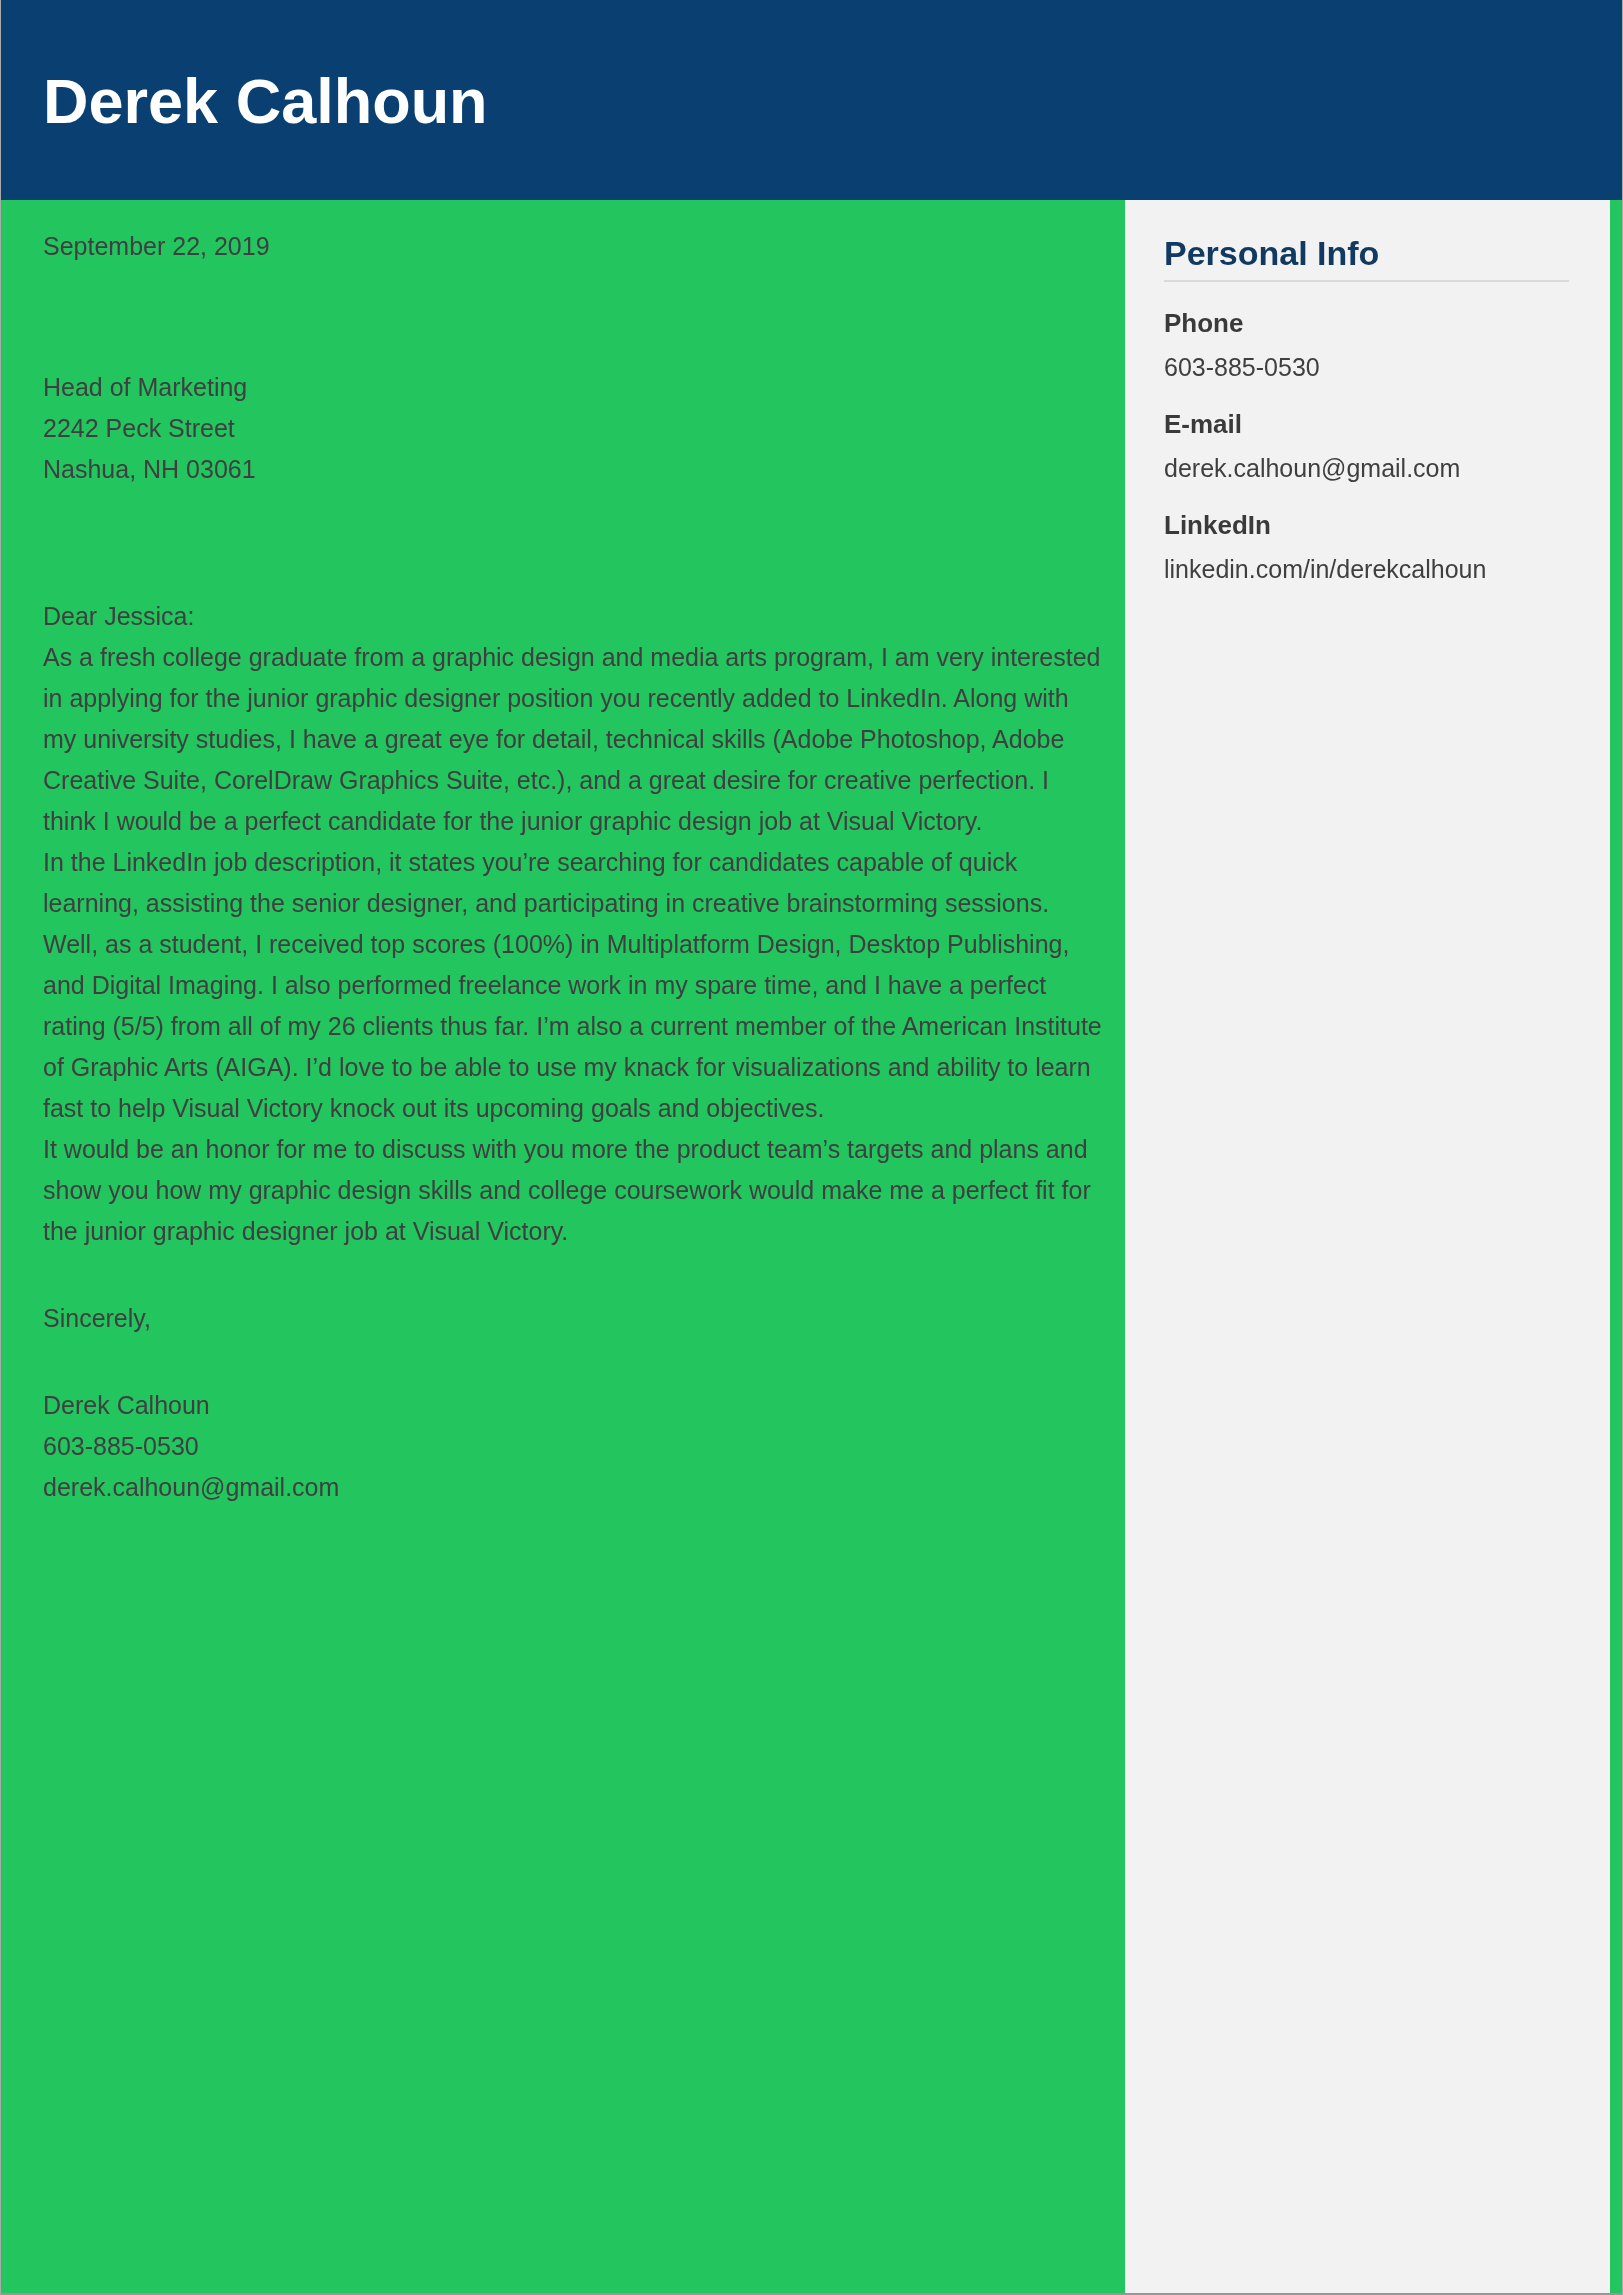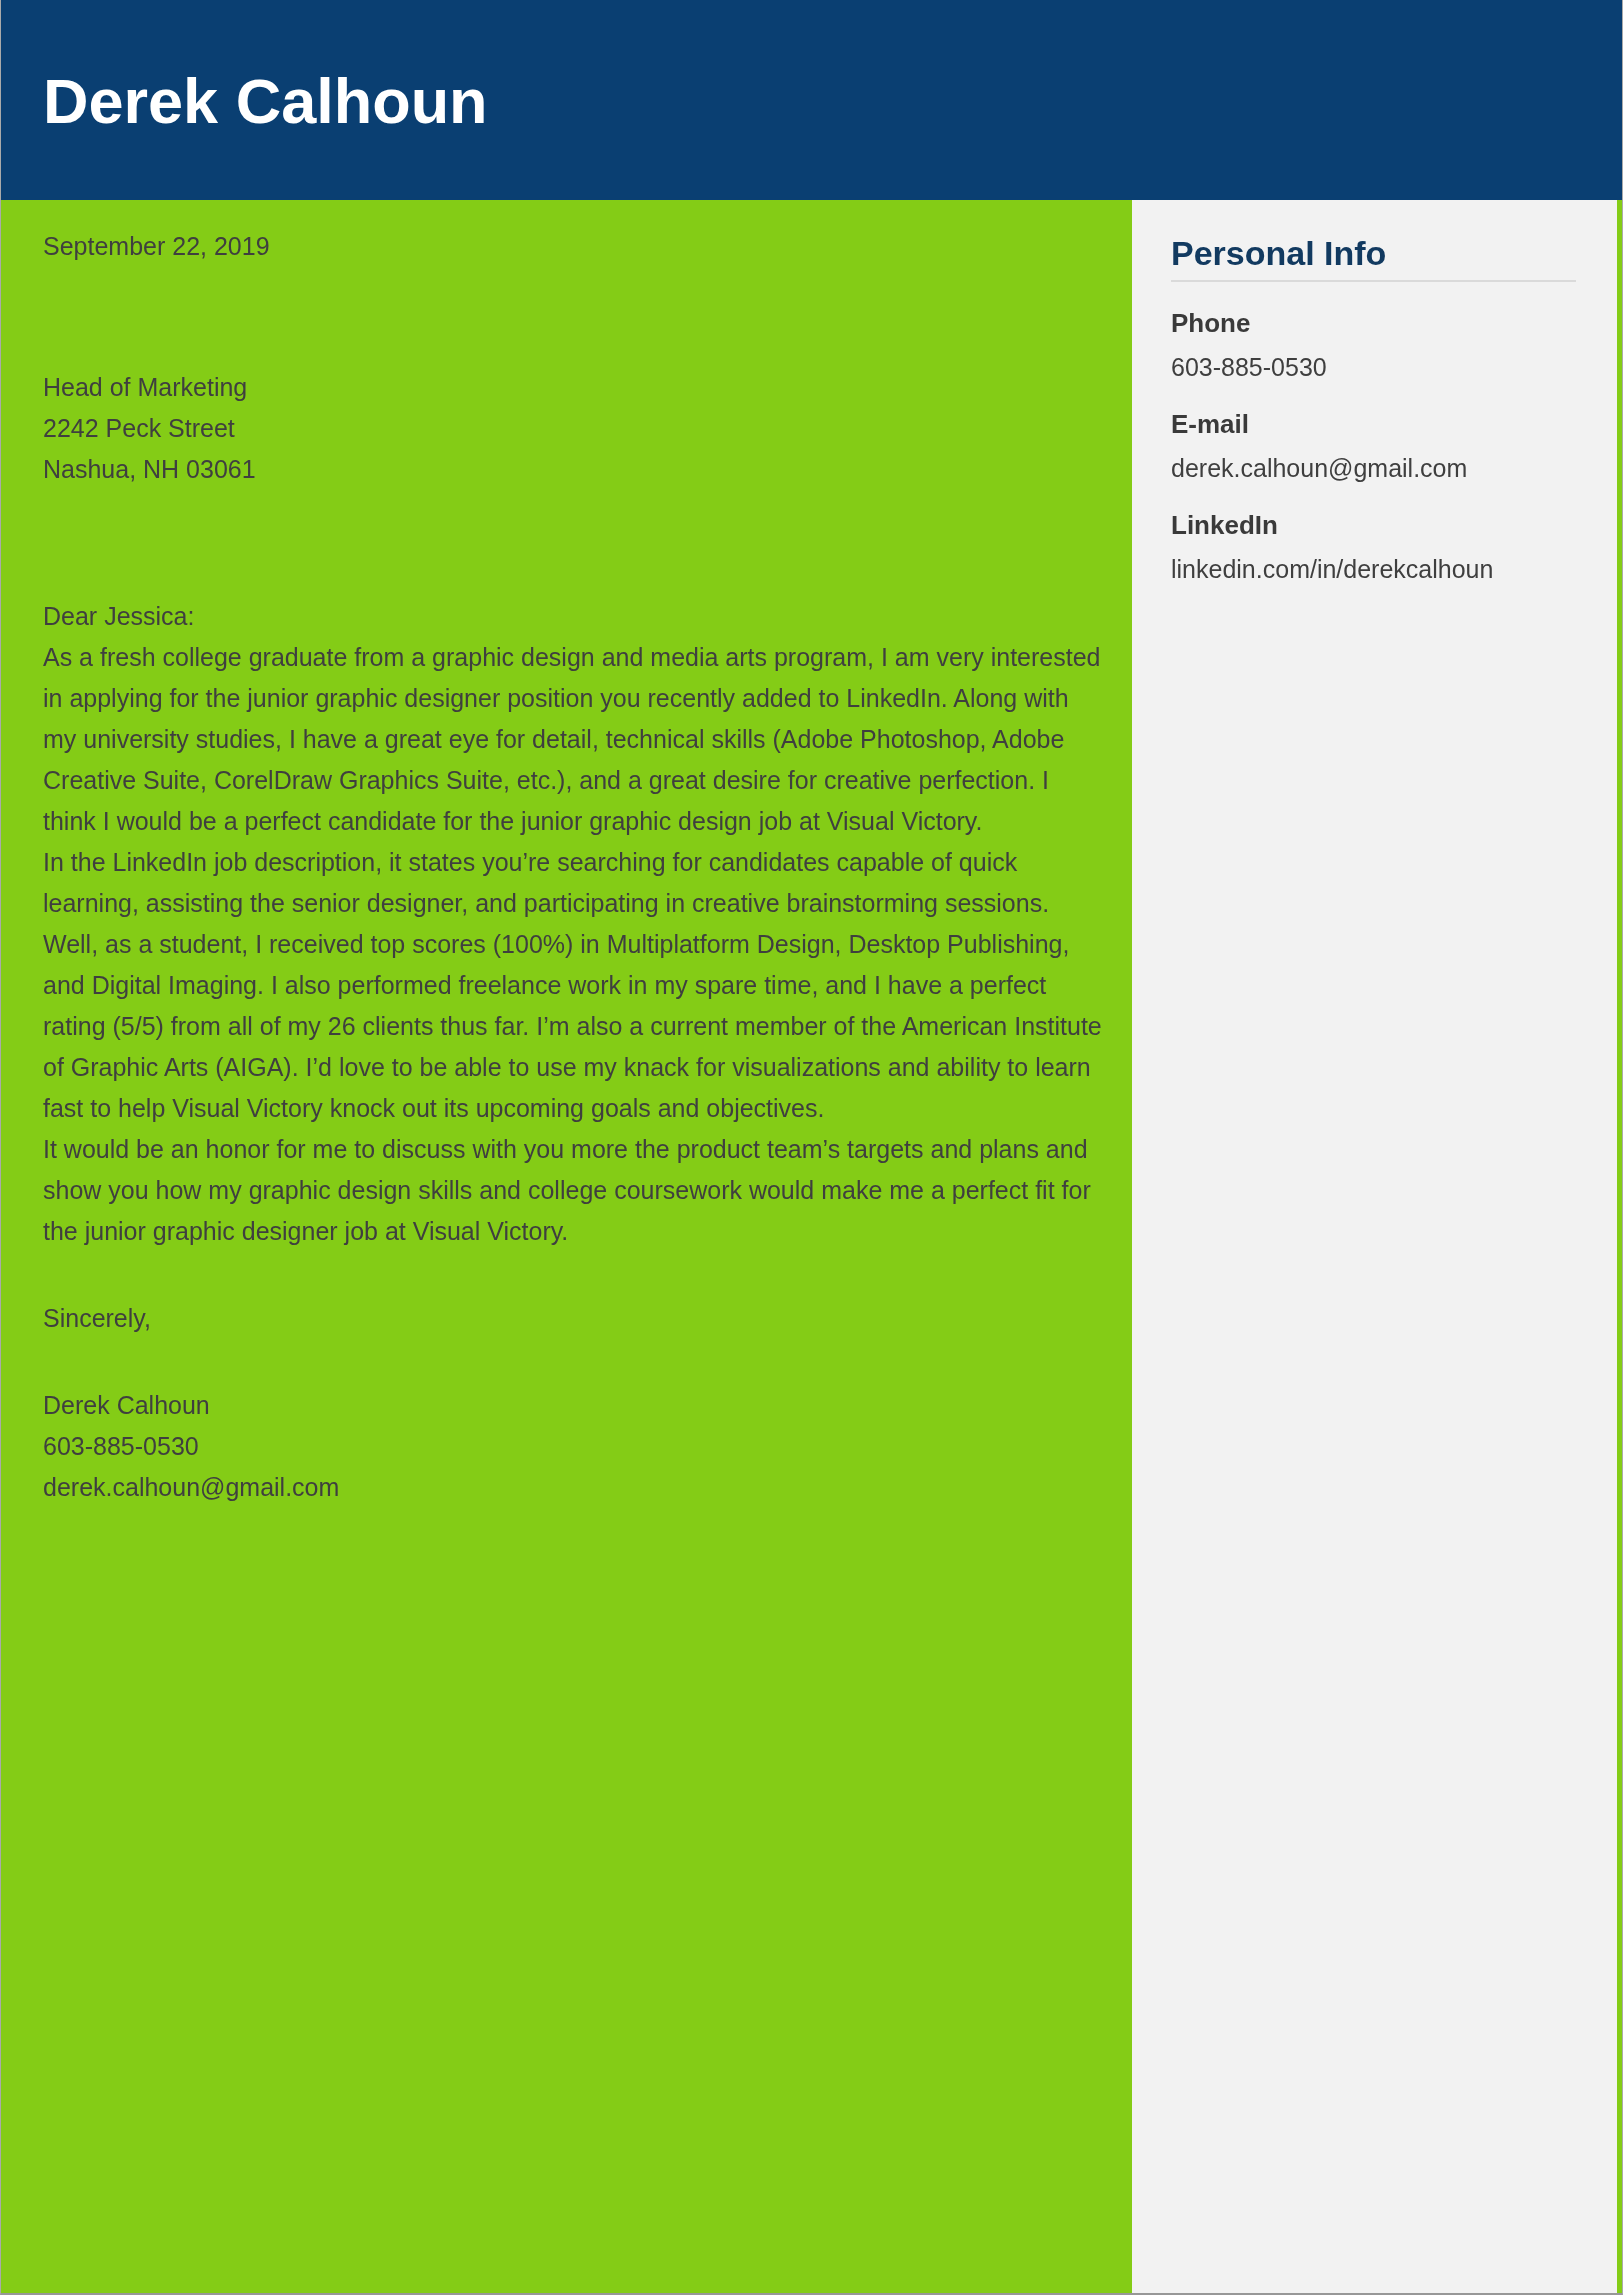--- a/index.html
+++ b/index.html
@@ -12,21 +12,21 @@
     --page-border: #aaaaaa;
   }
   * { margin: 0; padding: 0; box-sizing: border-box; }
   html, body { background: #ffffff; }
   body { font-family: "Liberation Sans", sans-serif; }
 
   .page {
     position: relative;
     width: 1623px;
     height: 2295px;
-    background: #84cc16;
+    background: #22c55e;
     border-left: 1.8px solid var(--page-border);
     border-right: 1.8px solid var(--page-border);
     border-bottom: 2.4px solid #979797;
     overflow: hidden;
   }
 
   .header {
     height: 200px;
     background: var(--header-bg);
     padding: 3.5px 42px 0 42px;
@@ -48,21 +48,21 @@
     line-height: 1.15;
   }
 
   .content {
     position: relative;
     height: 2094px;
   }
 
   .sidebar {
     position: absolute;
-    top: 0; right: 5px; bottom: 0;
+    top: 0; right: 12px; bottom: 0;
     width: 485px;
     background: var(--sidebar-bg);
     padding: 34px 41px 0 39px;
   }
   .sidebar-title {
     color: var(--accent);
     font-size: 34px;
     font-weight: 700;
     line-height: 39px;
   }

